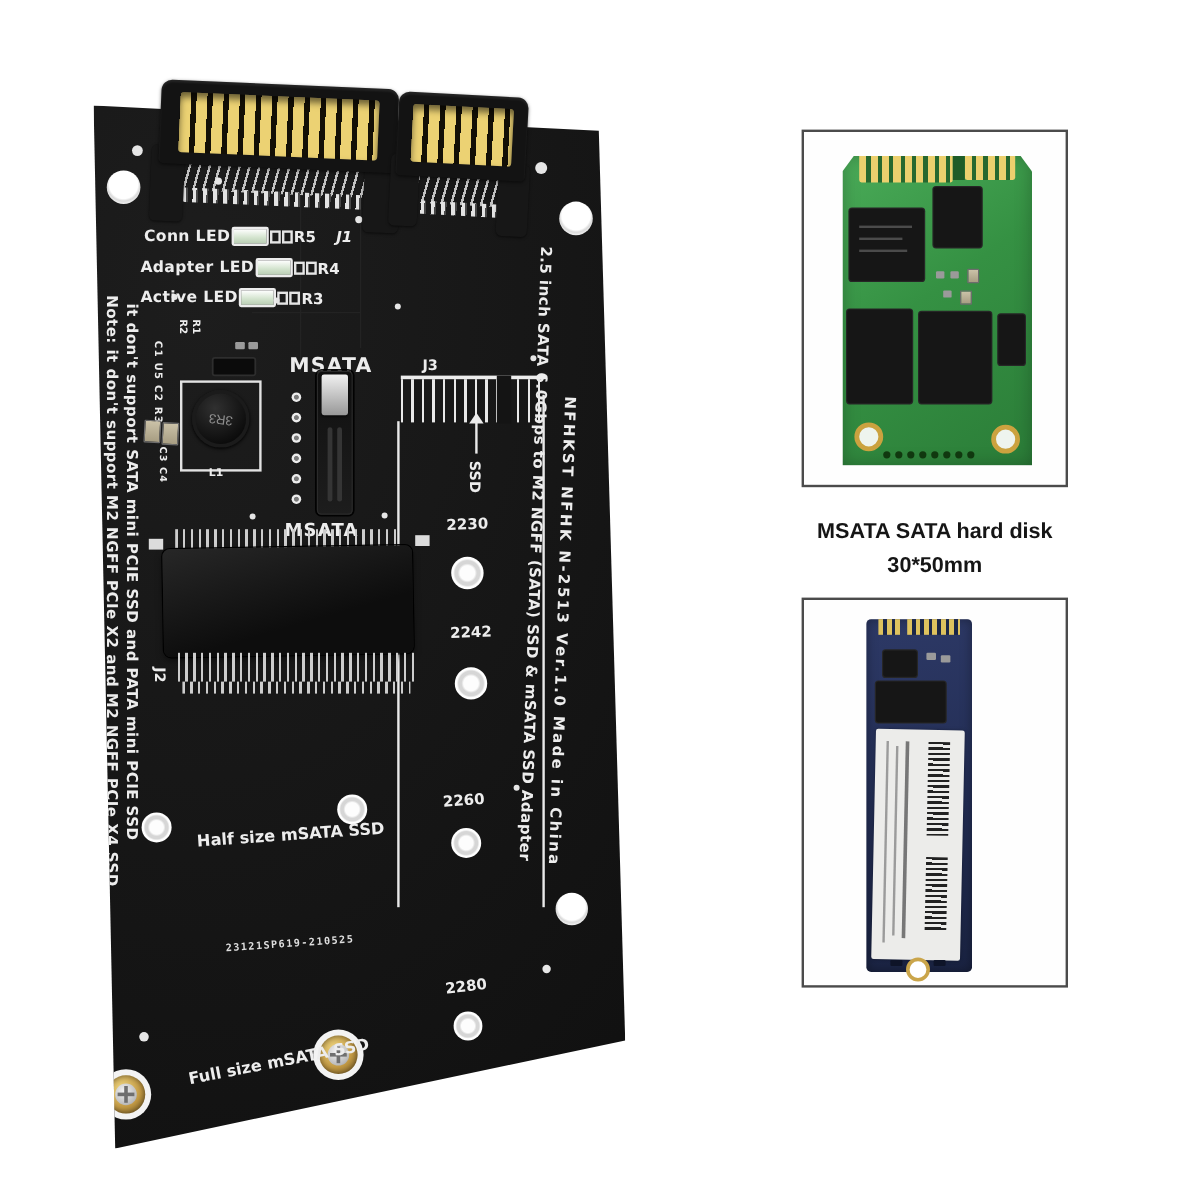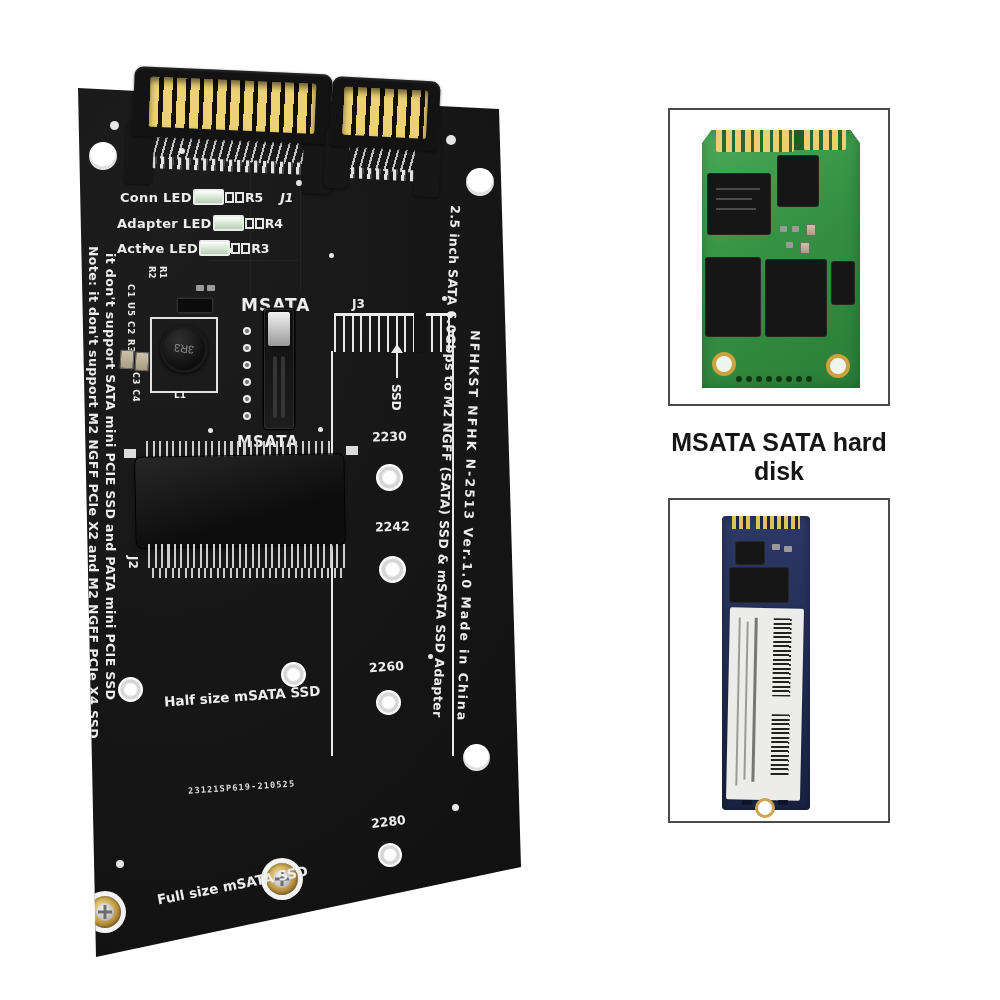--- a/index.html
+++ b/index.html
@@ -58,21 +58,21 @@
   
   .screwhalo{border-radius:50%;background:#f3f3f3;}
   .screwgold{border-radius:50%;background:radial-gradient(circle at 38% 32%,#ecd27c,#c49b45 55%,#8a6b2c 88%);
              box-shadow:inset 0 0 5px rgba(0,0,0,.5);}
   .screwhead{border-radius:50%;background:radial-gradient(circle at 40% 35%,#f4f4f4,#bbbbbb 70%,#8d8d8d);}
   .screwhead::before,.screwhead::after{content:"";position:absolute;background:#6f6f6f;left:50%;top:50%;}
   .screwhead::before{width:14px;height:3px;transform:translate(-50%,-50%);}
   .screwhead::after{width:3px;height:14px;transform:translate(-50%,-50%);}
   
   .imgbox{box-sizing:border-box;border:2px solid #4b4b4b;background:#fefefe;}
-  .caption{font-size:25px;font-weight:bold;color:#151515;text-align:center;line-height:29px;}
+  .caption{font-size:18px;font-weight:bold;color:#151515;text-align:center;line-height:29px;}
   
   .msatacard{background:linear-gradient(145deg,#4aab58 0%,#359143 45%,#2b7d38 100%);
              clip-path:polygon(0% 5%,6% 0%,94% 0%,100% 5%,100% 100%,0% 100%);
              box-shadow:inset 0 0 14px rgba(0,0,0,.25);}
   .gfinger{background:repeating-linear-gradient(90deg,#ecd06e 0 6px,#27682f 6px 9.5px);border-radius:0 0 2px 2px;}
   .chip{background:#161616;border-radius:2px;box-shadow:0 0 0 1px #262626;}
   .chipline{background:#4b4b4b;}
   .goldhole{box-sizing:border-box;border:4px solid #cba23f;background:#eef4ee;border-radius:50%;}
   .greendot{width:6px;height:6px;border-radius:50%;background:#10380f;}
   
@@ -258,20 +258,21 @@
           <span class="greendot"></span>
         <span class="greendot"></span>
           <span class="greendot"></span>
         <span class="greendot"></span>
           <span class="greendot"></span>
       </div>
     </div>
   </div>
   <div class="abs caption" style="left:649px;top:428px;width:260px;">
     <div>MSATA SATA hard disk</div>
+    <div>30*50mm</div>
   </div>
 
   <div class="abs imgbox" style="left:668px;top:498px;width:222px;height:325px;">
     <div class="abs m2card" style="left:52px;top:16px;width:88px;height:294px;">
       <div class="abs m2finger" style="left:10px;top:0;width:18px;height:13px;"></div>
       <div class="abs m2finger" style="left:34px;top:0;width:44px;height:13px;"></div>
       <div class="abs chip" style="left:14px;top:26px;width:28px;height:22px;"></div>
       <div class="abs bit" style="left:50px;top:28px;width:8px;height:6px;"></div>
       <div class="abs bit" style="left:62px;top:30px;width:8px;height:6px;"></div>
       <div class="abs chip" style="left:8px;top:52px;width:58px;height:34px;"></div>

